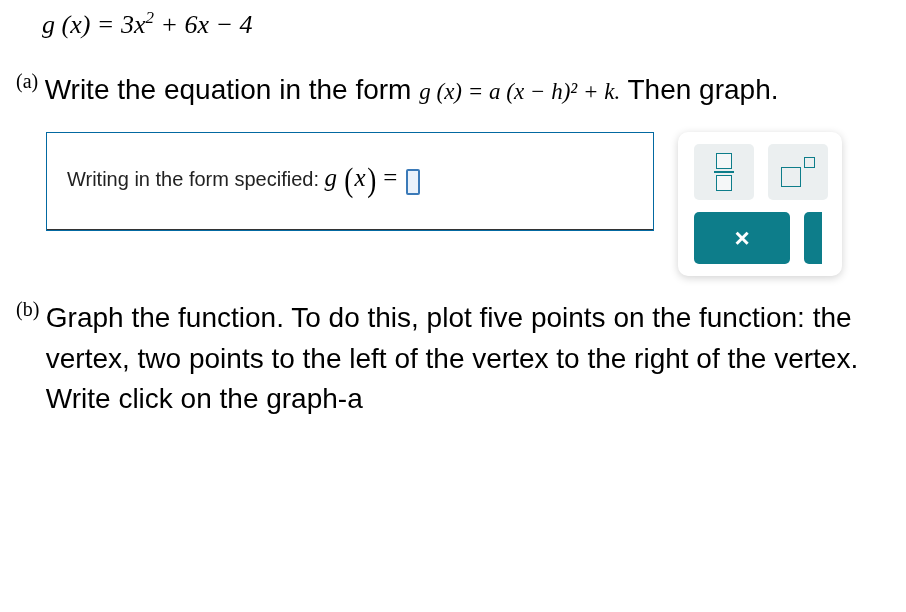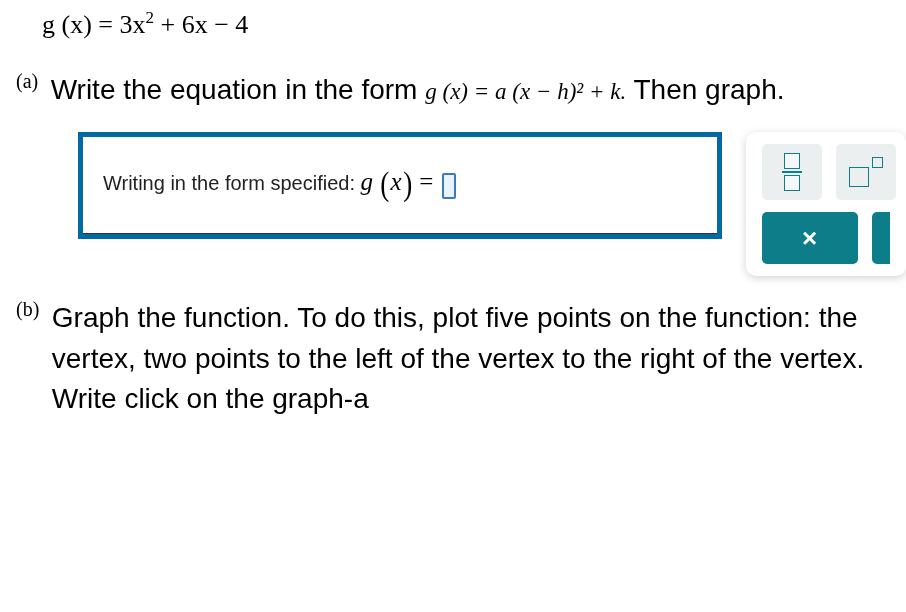--- a/index.html
+++ b/index.html
@@ -11,20 +11,21 @@
       font-family: Arial, Helvetica, sans-serif;
       background: #fff;
       width: 906px;
       height: 612px;
       overflow: hidden;
       position: relative;
     }
     .equation-header {
       font-family: 'Times New Roman', Times, serif;
       font-size: 26px;
+      font-style: italic;
       margin: 8px 0 30px 42px;
       color: #000;
     }
     .equation-header sup {
       font-size: 17px;
       vertical-align: super;
     }
     .part {
       margin-left: 16px;
     }
@@ -34,40 +35,39 @@
       display: inline-block;
       vertical-align: top;
     }
     .part-text {
       display: inline-block;
       font-family: sans-serif;
       font-size: 28px;
       color: #000;
       width: 840px;
       line-height: 1.45;
-      margin-left: 8px;
+      margin-left: 2px;
     }
     .math-inline {
       font-family: 'Times New Roman', Times, serif;
       font-style: italic;
       font-size: 26px;
     }
     .math-inline.small {
       font-size: 23px;
     }
     .answer-container {
       display: flex;
       margin: 22px 0 22px 46px;
       gap: 24px;
       align-items: flex-start;
     }
     .answer-box {
-      border: 5px solid #0369a1;
-      width: 660px;
-      margin-left: 32px;
+      border: 1px solid #0369a1;
+      width: 608px;
     }
     .answer-row {
       padding: 22px 20px;
     }
     .answer-row.first {
       border-bottom: 1px solid #333;
       padding: 30px 20px 32px;
     }
     .answer-row.second {
       padding: 26px 20px 32px;

